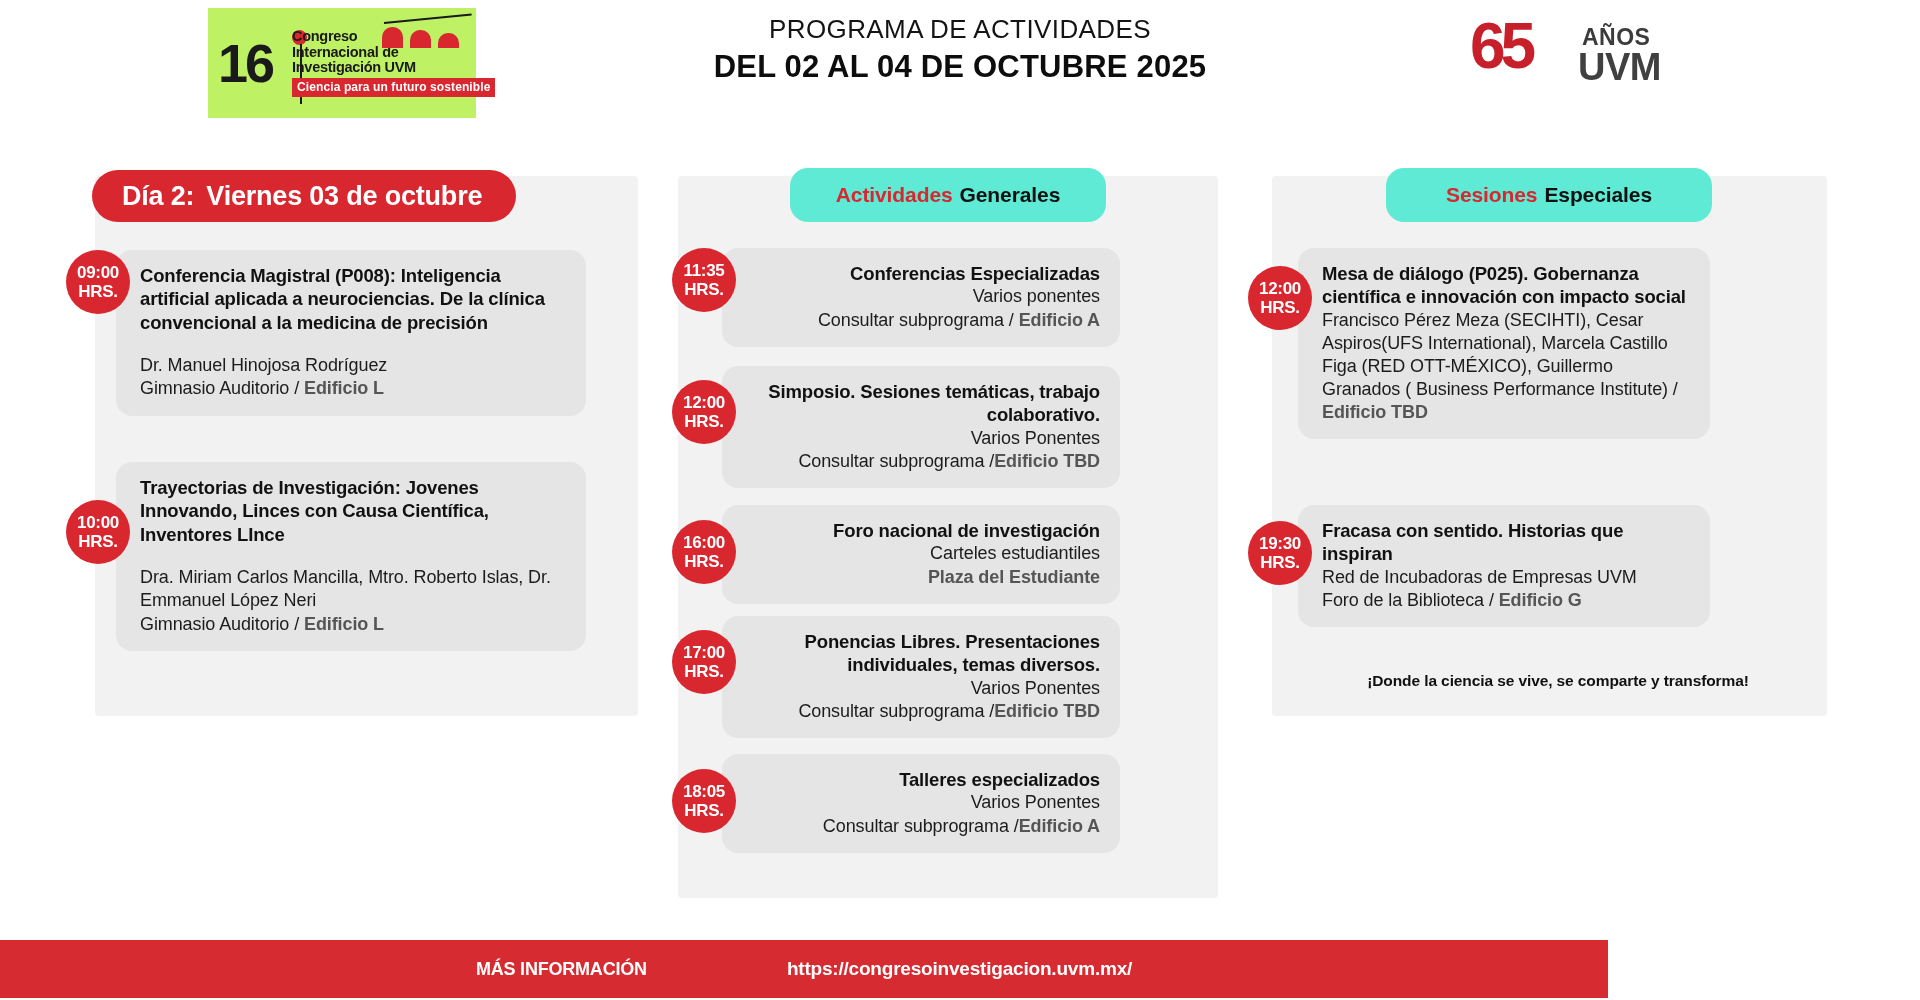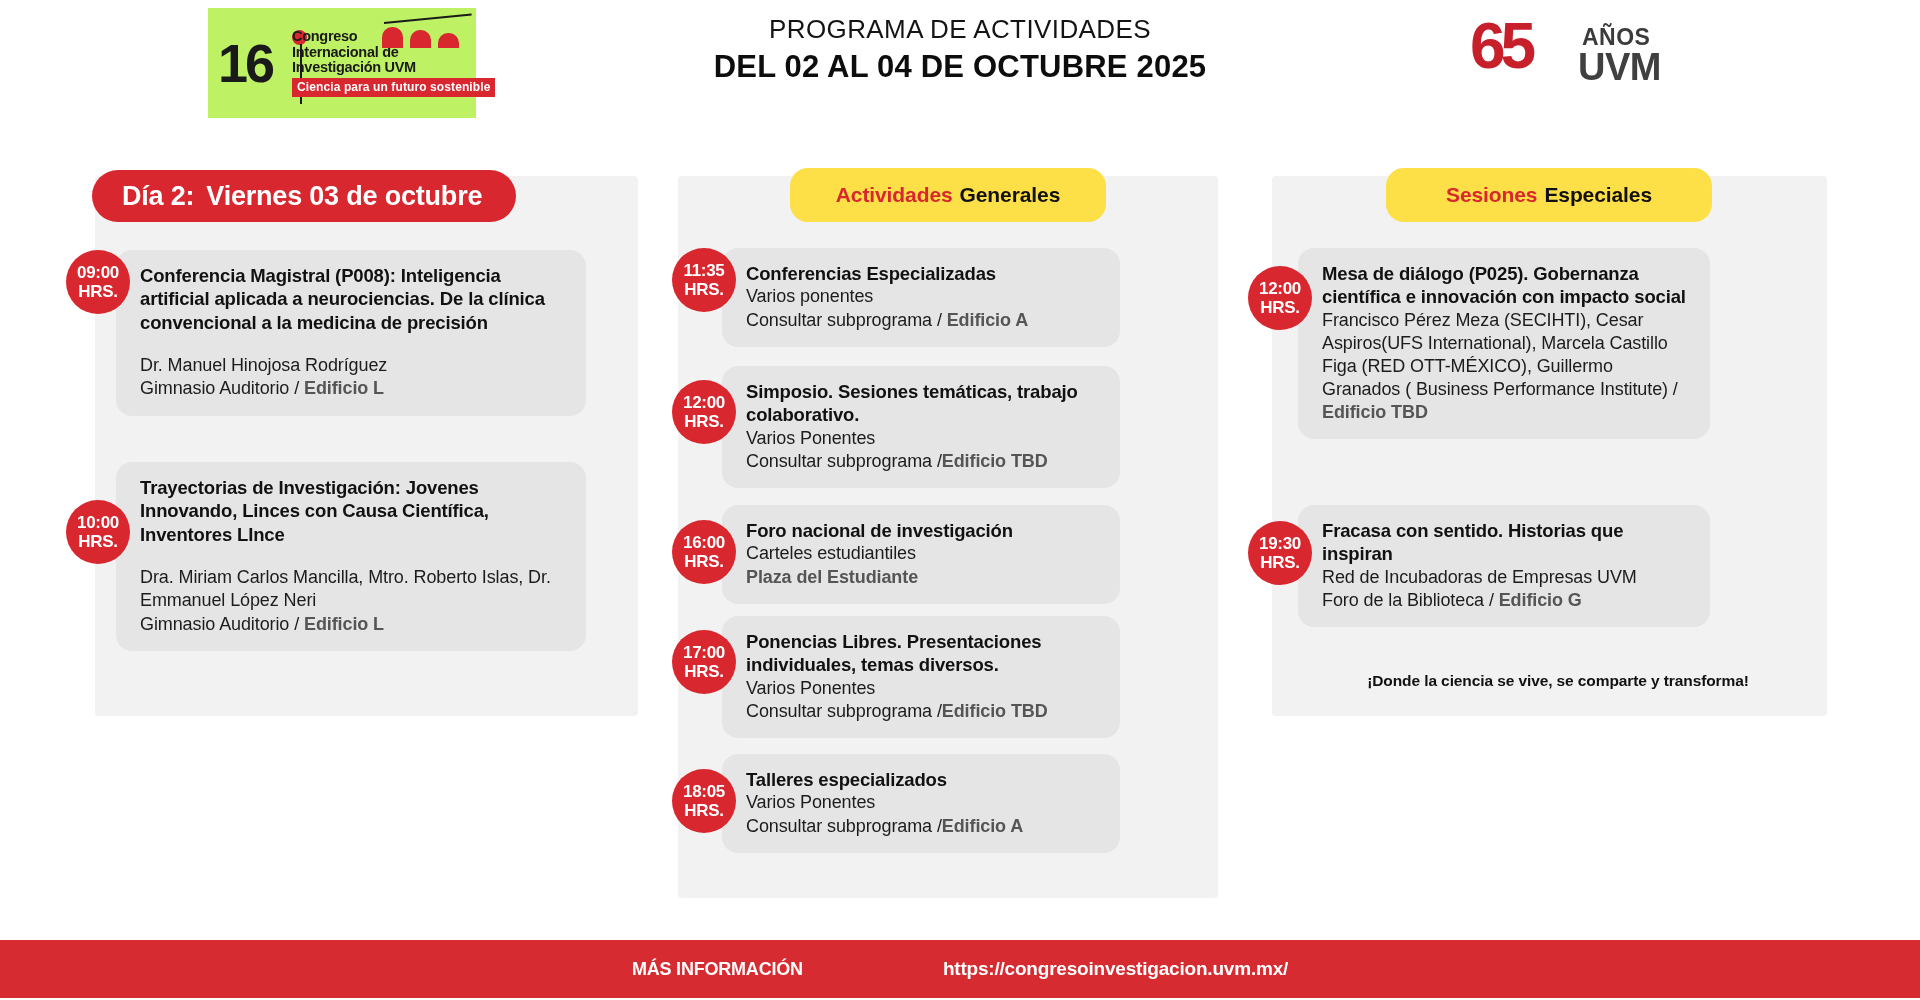--- a/index.html
+++ b/index.html
@@ -186,21 +186,21 @@
     color: #ffffff;
     z-index: 5;
   }
   .day-pill .d-label { font-size: 27px; font-weight: bold; letter-spacing: -0.2px; }
   .day-pill .d-value { font-size: 27px; font-weight: bold; letter-spacing: -0.2px; }
 
   
   .col-head {
     position: absolute;
     height: 54px;
-    background: #fde047;
+    background: #5eead4;
     border-radius: 18px;
     display: flex;
     align-items: center;
     justify-content: center;
     z-index: 5;
     font-size: 21px;
     font-weight: bold;
     letter-spacing: -0.1px;
   }
   .col-head.mid   { left: 790px;  top: 168px; width: 316px; }
@@ -251,40 +251,40 @@
     font-weight: normal;
     color: #1c1c1c;
     line-height: 1.28;
     letter-spacing: -0.1px;
   }
   .card .meta.gap { margin-top: 20px; }
   .card .venue b { color: #555555; font-weight: bold; }
 
   
   .col-left  .card { width: 470px; }
-  .col-mid   .card { width: 398px; }
+  .col-mid   .card { width: 398px; text-align: right; }
   .col-right .card { width: 412px; }
 
   
   .tagline {
     position: absolute;
     left: 1318px; top: 672px;
     width: 480px;
     text-align: center;
     font-size: 15.5px;
     font-weight: bold;
     color: #111111;
     letter-spacing: -0.1px;
   }
 
   
   .footer {
     position: absolute;
     left: 0; top: 940px;
-    width: 1920px; height: 58px;
+    width: 1608px; height: 58px;
     background: #d62b31;
     display: flex;
     align-items: center;
     justify-content: center;
     gap: 140px;
   }
   .footer .f-label {
     color: #ffffff;
     font-size: 18px;
     font-weight: bold;

